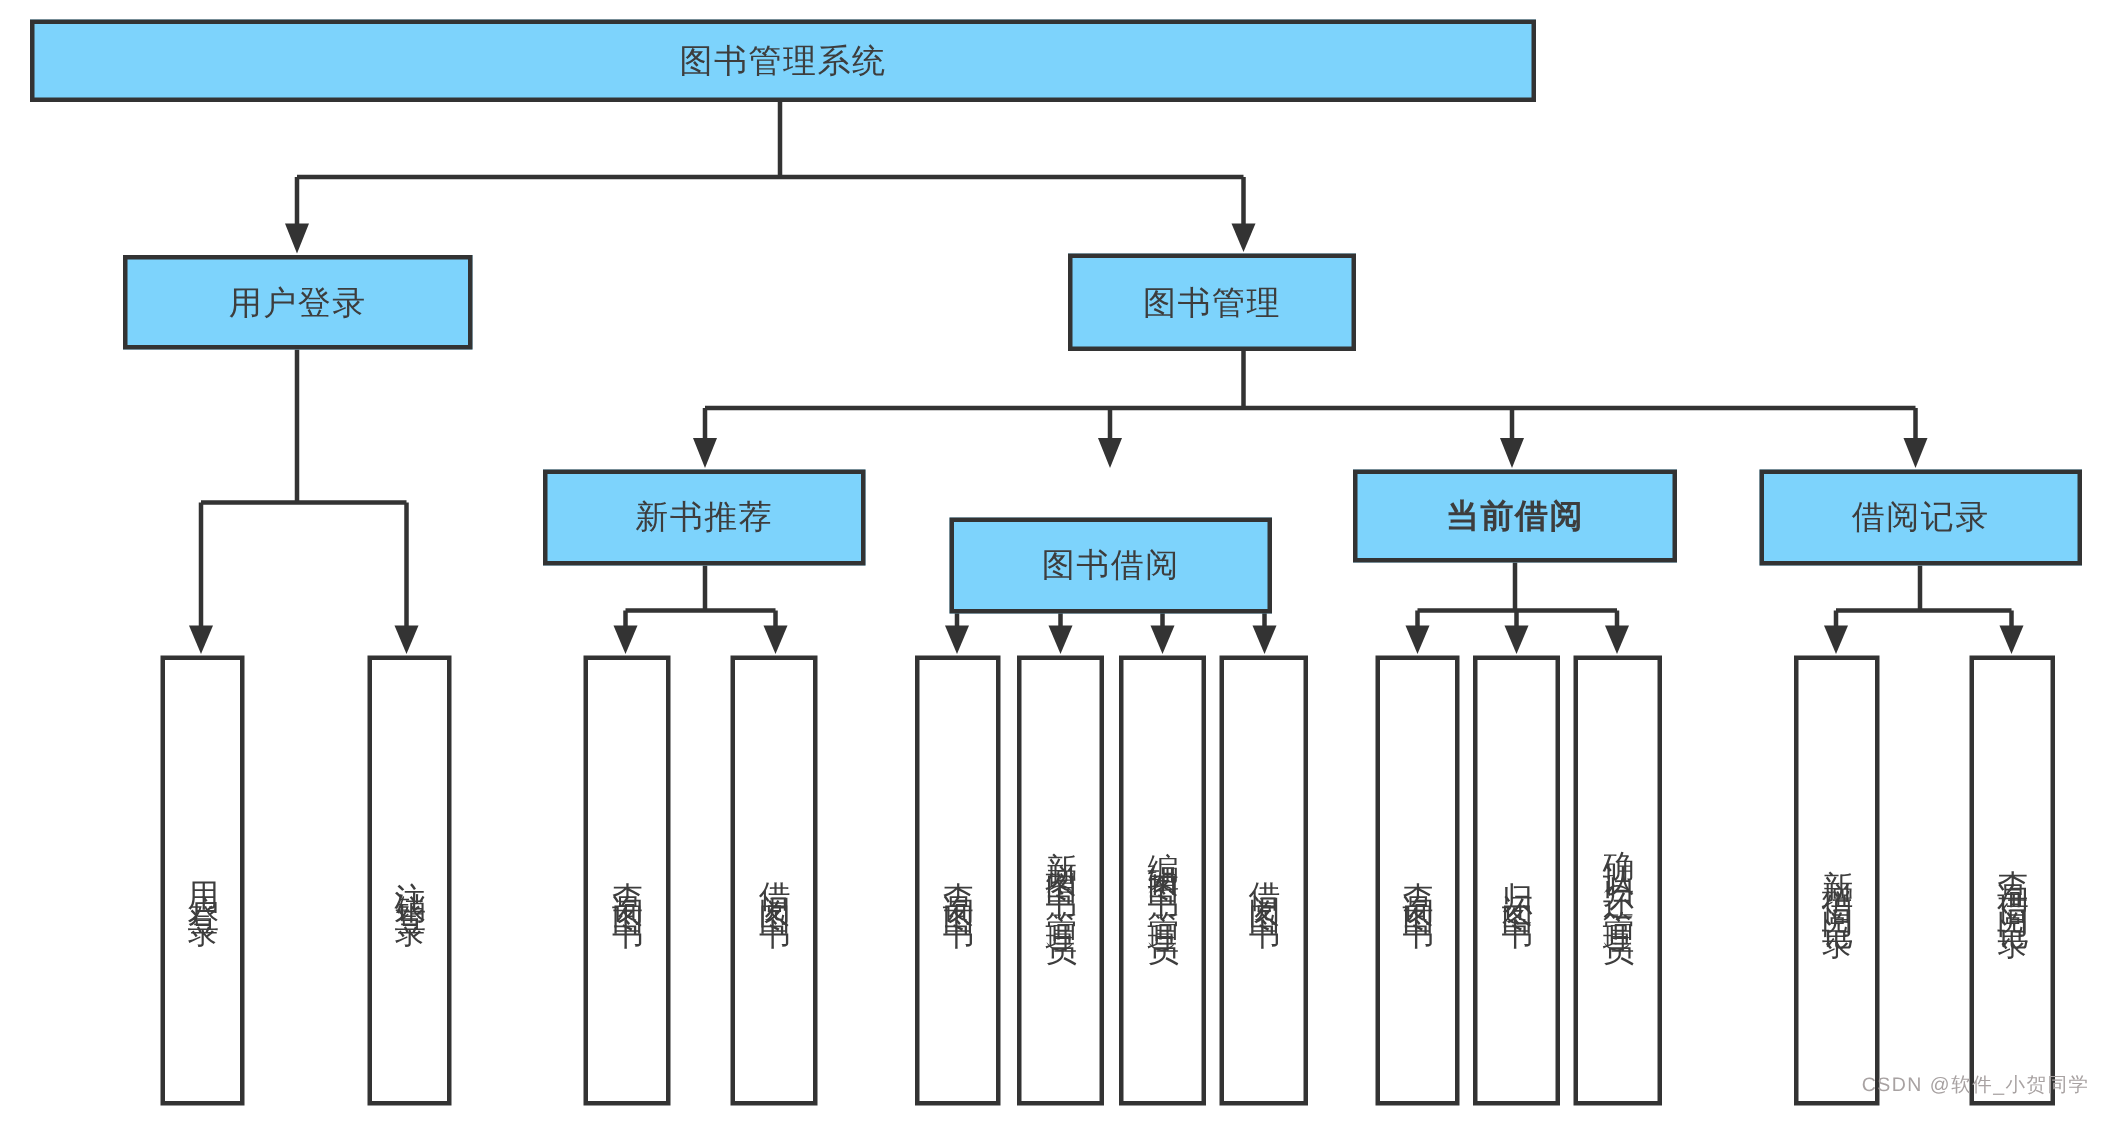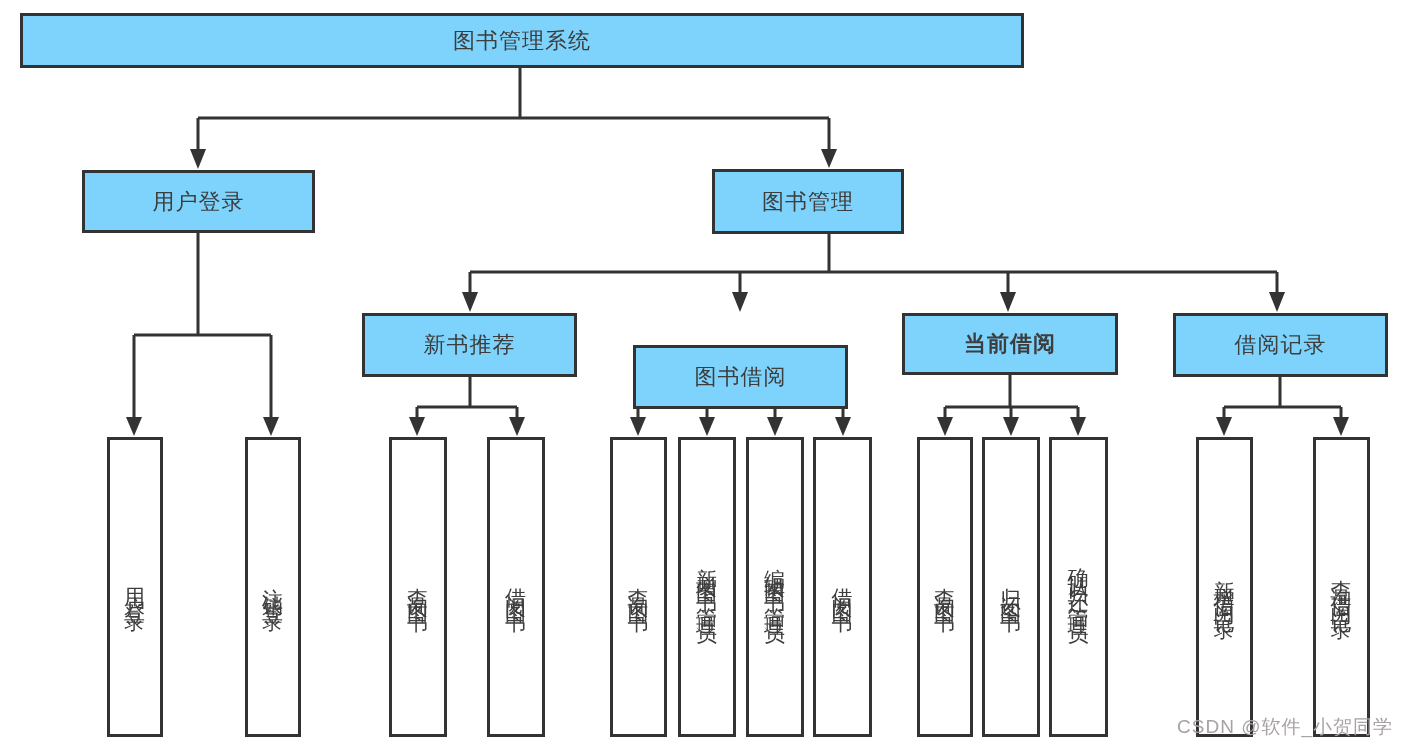--- a/index.html
+++ b/index.html
@@ -25,21 +25,21 @@
     background:#ffffff;
     display:flex;align-items:center;justify-content:center;
     writing-mode:vertical-rl;
     font-size:21px;letter-spacing:8px;color:#3d3d3d;
     box-sizing:border-box;
     line-height:1;
   }
   .watermark{
     position:absolute;
     right:12px;top:714px;
-    font-size:19px;color:#a8a2a2;letter-spacing:1px;
+    font-size:13px;color:#a8a2a2;letter-spacing:1px;
   }
   svg path{stroke:#333333;stroke-width:3;fill:none;}
   svg polygon{fill:#333333;stroke:none;}
 </style>
 </head>
 <body>
 
 <div id="canvas">
 
   <svg id="connectors" viewBox="0 0 1405 747" xmlns="http://www.w3.org/2000/svg">

